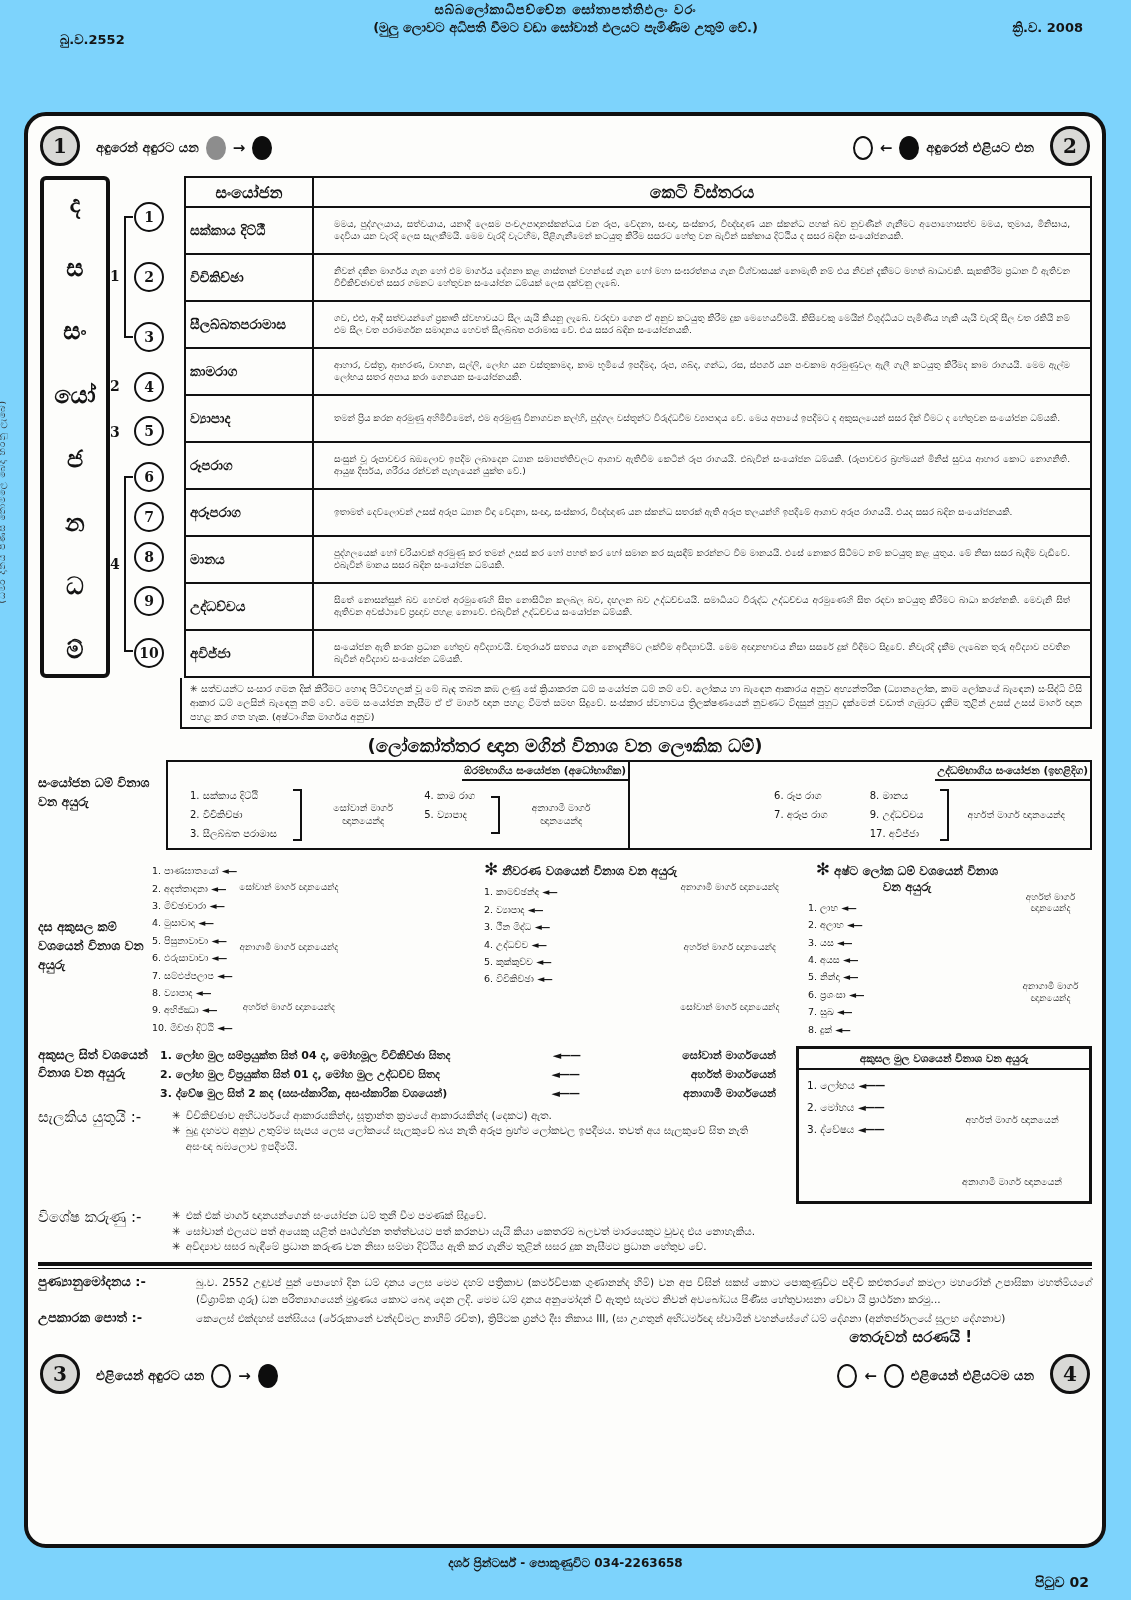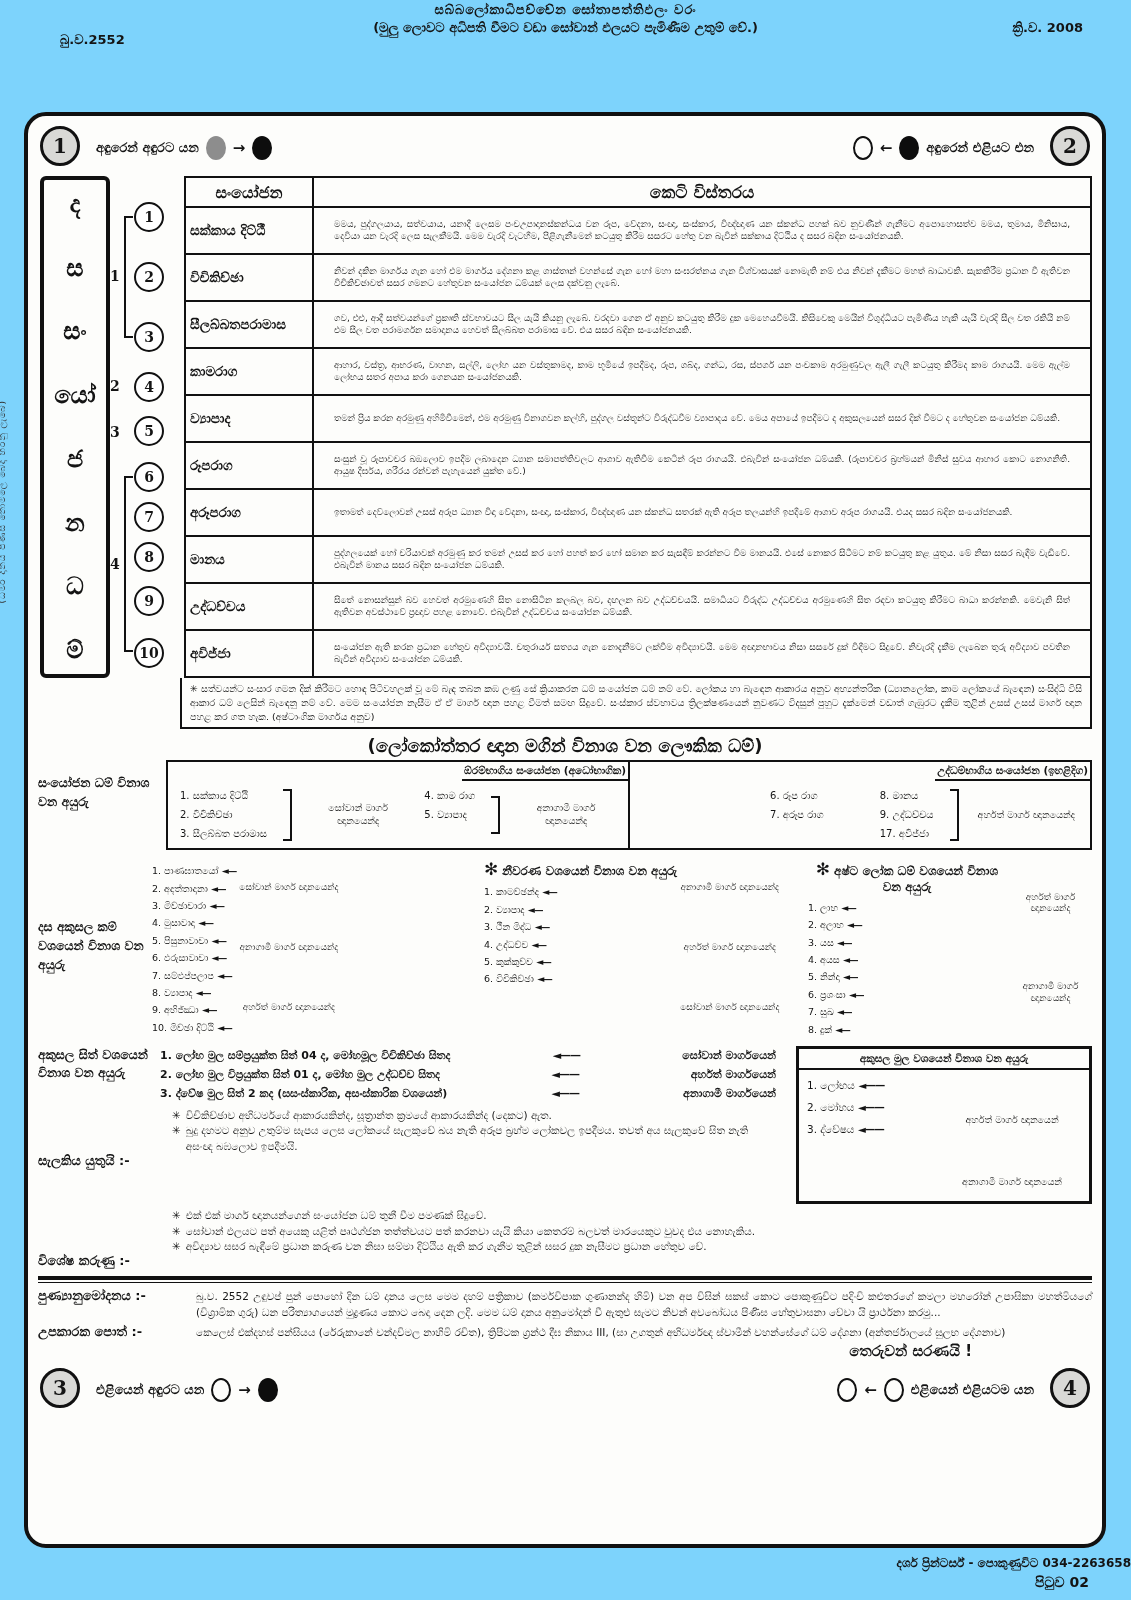--- a/index.html
+++ b/index.html
@@ -61,21 +61,21 @@
     font-size:9.5px; line-height:1.45; text-align:justify; }
 
   
   .lok-title { text-align:center; font-size:18px; font-weight:bold; margin:6px 0 3px 0; }
   .lok-row { display:flex; align-items:stretch; gap:6px; }
   .lok-side { width:122px; font-size:12.5px; font-weight:bold; line-height:1.5; padding-top:14px; flex-shrink:0; }
   .lok-panel { flex:1; border:2.5px solid #111; display:flex; }
   .lok-half { flex:1; display:flex; flex-direction:column;align-items:flex-end; }
   .lok-half + .lok-half { border-left:2.5px solid #111; }
   .lok-head { border-bottom:2.5px solid #111; text-align:center; font-size:10.5px; font-weight:bold; padding:2px; }
-  .lok-body { display:flex; padding:5px 12px; gap:16px; flex:1; }
+  .lok-body { display:flex; padding:5px 22px; gap:16px; flex:1; }
   .lk-items { font-size:10px; line-height:1.9; white-space:nowrap; }
   .brk { width:9px; border:2px solid #111; border-left:none; align-self:center; flex-shrink:0; }
   .lk-label { font-size:9.5px; text-align:center; align-self:center; line-height:1.3; padding:0 3px; }
 
   
   .diag-row { display:flex; margin-top:8px; gap:2px; }
   .diag-side { width:112px; flex-shrink:0; font-size:12.5px; font-weight:bold; line-height:1.5; padding-top:60px; }
   .diag { display:flex; gap:3px; }
   .d1 { width:330px; } .d2 { width:322px; } .d3 { flex:1; }
   .dg-col { display:flex; flex-direction:column; }
@@ -96,37 +96,37 @@
   .sith-target { font-weight:bold; }
   .mula-box { width:296px; flex-shrink:0; border:3px solid #111; border-radius:0; padding:0; height:158px; }
   .mula-head { border-bottom:2.5px solid #111; font-size:10.5px; font-weight:bold; text-align:center; padding:3px 2px; }
   .mula-body { padding:4px 8px; font-size:10.5px; }
   .mula-item { line-height:2.1; white-space:nowrap; }
   .mula-lab { font-size:9.5px; text-align:center; line-height:1.25; position:relative; left:150px; top:-62px; width:110px;margin-top:36px; }
   .mula-lab2 { top:-48px; }
 
   
   .note-sec { display:flex; margin-top:4px; gap:4px; }
-  .note-head { width:130px; flex-shrink:0; font-size:13px; font-weight:bold;margin-top:45px; }
+  .note-head { width:130px; flex-shrink:0; font-size:15px; font-weight:normal; }
   .note-body { flex:1; font-size:10.5px; line-height:1.5; }
   .bullet { display:flex; gap:5px; }
   .bstar { font-weight:bold; }
 
   .double-rule { border:none; border-top:4px solid #111; border-bottom:1.5px solid #111; height:7px; margin:7px 0 5px 0; }
 
   .punya-sec, .upa-sec { display:flex; gap:6px; margin-top:3px; }
   .punya-head, .upa-head { width:152px; flex-shrink:0; font-size:13px; font-weight:bold; }
   .punya-body, .upa-body { flex:1; font-size:10.5px; line-height:1.55; text-align:justify; }
   .theruwan { text-align:right; font-size:15px; font-weight:bold; padding-right:120px; margin-top:2px; }
 
   .strip-bottom { margin-top:4px; }
 
   
   .page-footer { position:absolute; left:0; top:1556px; width:1131px; }
-  .printer { position:absolute; left:0; right:0; text-align:right; font-size:12px; font-weight:bold; }
+  .printer { position:absolute; left:0; right:0; text-align:center; font-size:12px; font-weight:bold; }
   .pageno { position:absolute; right:42px; top:18px; font-size:14px; font-weight:bold; }
 </style>
 </head>
 <body>
 
 <div class="page">
 
   <div class="page-header">
     <div class="pali-line">සබ්බලෝකාධිපච්චේන සෝතාපත්තිඵලං වරං</div>
     <div class="hdr-row">
@@ -270,21 +270,21 @@
             <div class="lk-label">අනාගාමී මාර්ග ඥානයෙන්ද</div>
           </div>
         </div>
         <div class="lok-half">
           <div class="lok-head">උද්ධම්භාගිය සංයෝජන (ඉහළිදිග)</div>
           <div class="lok-body">
             <div class="lk-items">
               <div>6. රූප රාග</div>
               <div>7. අරූප රාග</div>
             </div>
-            <div class="lk-items" style="margin-left:40px">
+            <div class="lk-items" style="margin-left:26px">
               <div>8. මානය</div>
               <div>9. උද්ධච්චය</div>
               <div>17. අවිජ්ජා</div>
             </div>
             <div class="brk" style="height:52px"></div>
             <div class="lk-label">අර්හත් මාර්ග ඥානයෙන්ද</div>
           </div>
         </div>
       </div>
     </div>

